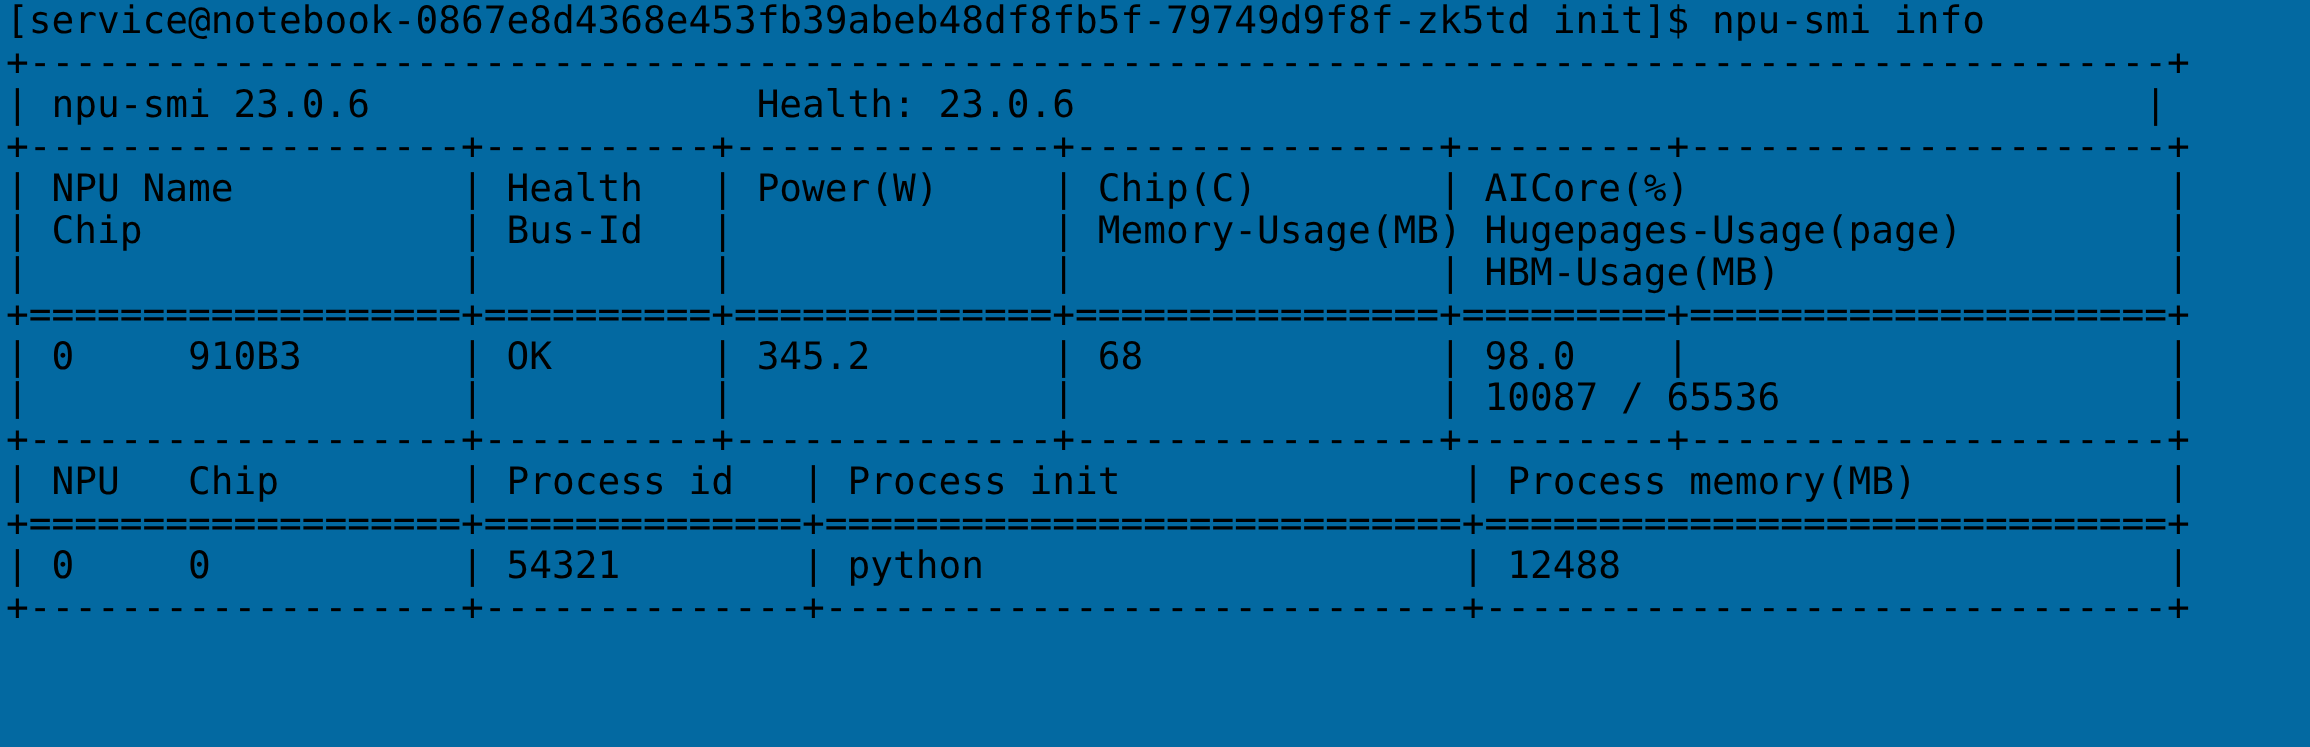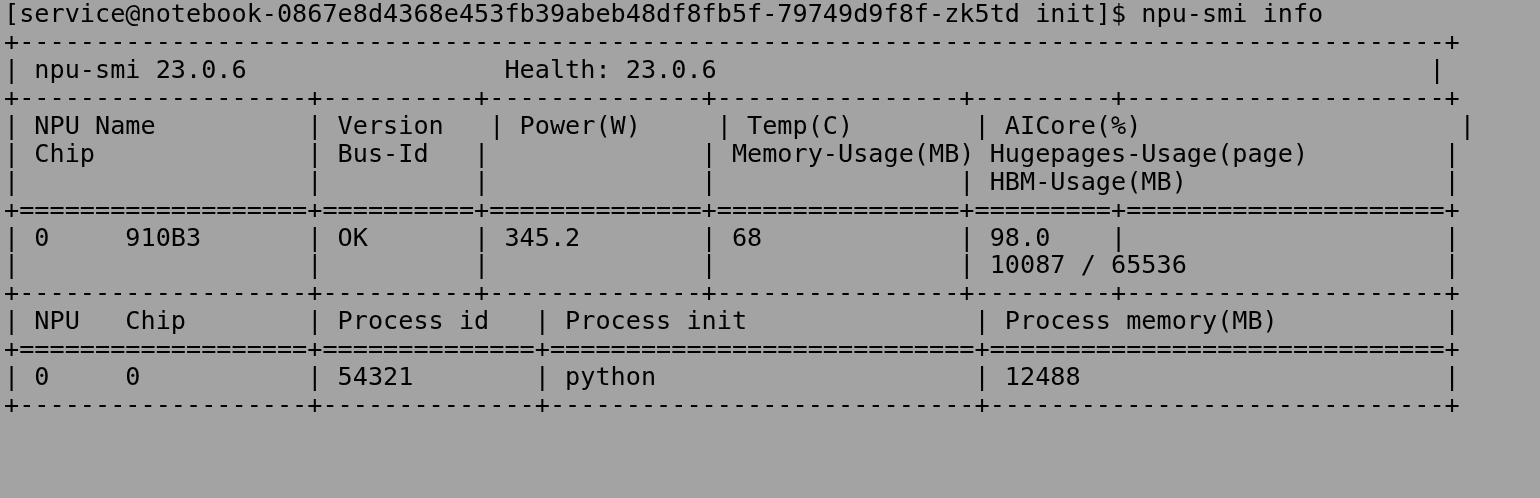--- a/index.html
+++ b/index.html
@@ -12,21 +12,21 @@
     height: 498px;
     overflow: hidden;
     font-family: "DejaVu Sans Mono", "Liberation Mono", monospace;
   }
   #terminal {
     position: absolute;
     left: 0px;
     top: 0px;
     width: 1540px;
     height: 498px;
-    background: #a3a3a3;
+    background: #0369a1;
     color: #000000;
   }
   .term-line {
     position: relative;
     display: block;
     white-space: pre;
     font-family: "DejaVu Sans Mono", "Liberation Mono", monospace;
     font-size: 25.2px;
     line-height: 27.95px;
     letter-spacing: 0px;
@@ -46,21 +46,21 @@
 <div id="terminal">
 
   <span class="term-line prompt-line">[service@notebook-0867e8d4368e453fb39abeb48df8fb5f-79749d9f8f-zk5td init]$ npu-smi info</span>
 
   <span class="term-line table-line">+----------------------------------------------------------------------------------------------+</span>
 
   <span class="term-line table-line">| npu-smi 23.0.6                 Health: 23.0.6                                               |</span>
 
   <span class="term-line table-line">+-------------------+----------+--------------+----------------+---------+---------------------+</span>
 
-  <span class="term-line table-line">| NPU Name          | Version   | Power(W)     | Temp(C)        | AICore(%)                     |</span>
+  <span class="term-line table-line">| NPU Name          | Health   | Power(W)     | Chip(C)        | AICore(%)                     |</span>
 
   <span class="term-line table-line">| Chip              | Bus-Id   |              | Memory-Usage(MB) Hugepages-Usage(page)         |</span>
 
   <span class="term-line table-line">|                   |          |              |                | HBM-Usage(MB)                 |</span>
 
   <span class="term-line table-line">+===================+==========+==============+================+=========+=====================+</span>
 
   <span class="term-line table-line">| 0     910B3       | OK       | 345.2        | 68             | 98.0    |                     |</span>
 
 

